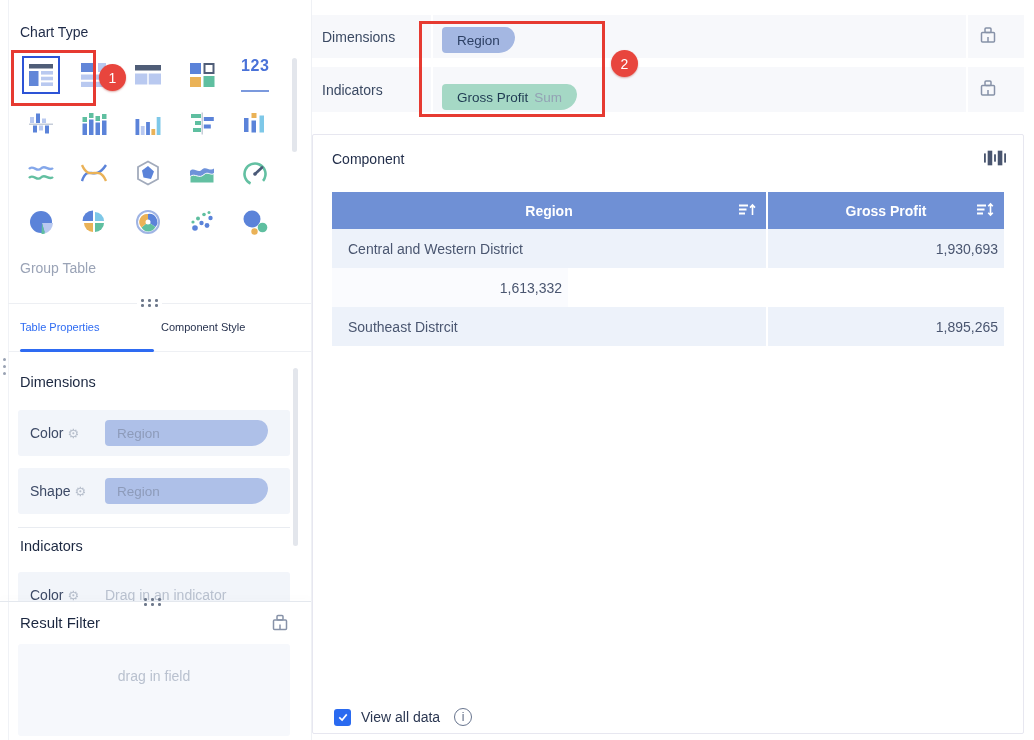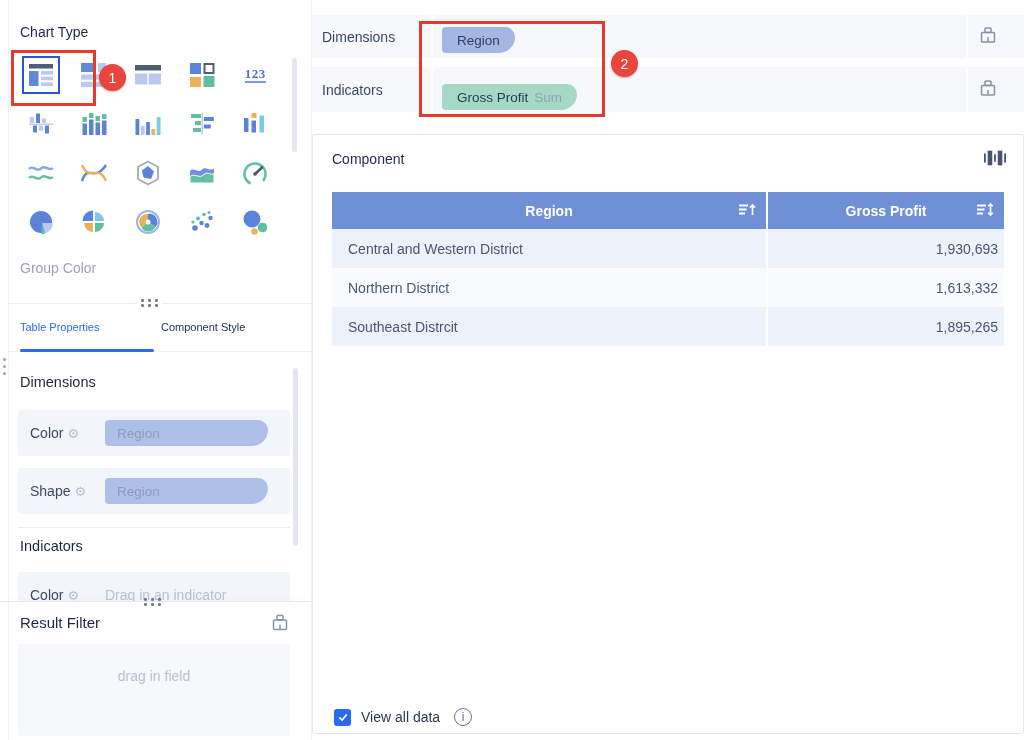--- a/index.html
+++ b/index.html
@@ -14,22 +14,22 @@
   .rail-dots i { width:3px; height:3px; border-radius:50%; background:#99a2b3; }
   .side-border { left:311px; top:0; width:1px; height:740px; background:#eff1f5; }
 
   .chart-type-label { left:20px; top:24px; color:#1e2a47; }
   .chart-grid { left:14px; top:50px; width:268px; height:196px; display:grid;
                 grid-template-columns:repeat(5,1fr); grid-auto-rows:49px; }
   .cell { display:flex; align-items:center; justify-content:center; cursor:pointer; }
   .cell svg { width:26px; height:26px; }
   .sel-box { width:38px; height:38px; border:2px solid #2d53d6; background:#fff;
              display:flex; align-items:center; justify-content:center; }
-  .num123 { color:#4a72d8; font-weight:bold; font-size:13px; letter-spacing:.5px;
-            border-bottom:2.5px solid #7b99dd; line-height:1; padding-bottom:1px;font-family:Liberation Serif, serif; }
+  .num123 { color:#4a72d8; font-weight:bold; font-size:16px; letter-spacing:.5px;
+            border-bottom:2.5px solid #7b99dd; line-height:1; padding-bottom:16px; }
 
   .anno-rect { border:3px solid #e63a31; z-index:5; pointer-events:none; }
   .rect1 { left:11px; top:50px; width:85px; height:56px; }
   .rect2 { left:419px; top:21px; width:186px; height:96px; }
   .badge { width:27px; height:27px; border-radius:50%; background:#e8453d; color:#fff;
            display:flex; align-items:center; justify-content:center; font-size:14px; z-index:6;
            box-shadow:0 1px 2px rgba(160,20,10,.35); }
   .badge1 { left:99px; top:64px; } .badge2 { left:611px; top:50px; }
 
   .scrollbar { width:5px; background:#e3e6ec; border-radius:3px; cursor:pointer; }
@@ -289,21 +289,21 @@
         <circle cx="20.5" cy="18.5" r="4.8" fill="#5fbfa0"></circle>
         <circle cx="12.5" cy="22.5" r="3.2" fill="#eab257"></circle>
       </svg>
     </div>
   </div>
 
   <div class="ab anno-rect rect1"></div>
   <div class="ab badge badge1">1</div>
   <div class="ab scrollbar sb1"></div>
 
-  <div class="ab group-table-label">Group Color</div>
+  <div class="ab group-table-label">Group Table</div>
   <div class="ab div1"></div>
   <div class="ab dots-h h1">
       <i></i>
       <i></i>
       <i></i>
       <i></i>
       <i></i>
       <i></i>
     </div>
 
@@ -424,21 +424,20 @@
             <path d="M14.5 2v11 M12.2 4.3 L14.5 2 L16.8 4.3 M12.2 10.7 L14.5 13 L16.8 10.7" stroke="#fff" stroke-width="1.6" fill="none"></path>
           </svg>
         </span>
       </div>
     </div>
     <div class="tr row-a">
       <div class="td c1">Central and Western District</div>
       <div class="td c2">1,930,693</div>
     </div>
     <div class="tr row-b">
-      <div class="td c1">Northern District</div>
       <div class="td c2">1,613,332</div>
     </div>
     <div class="tr row-a">
       <div class="td c1">Southeast Distrcit</div>
       <div class="td c2">1,895,265</div>
     </div>
   </div>
 
   <div class="ab footer-check">
     <span class="checkbox">

